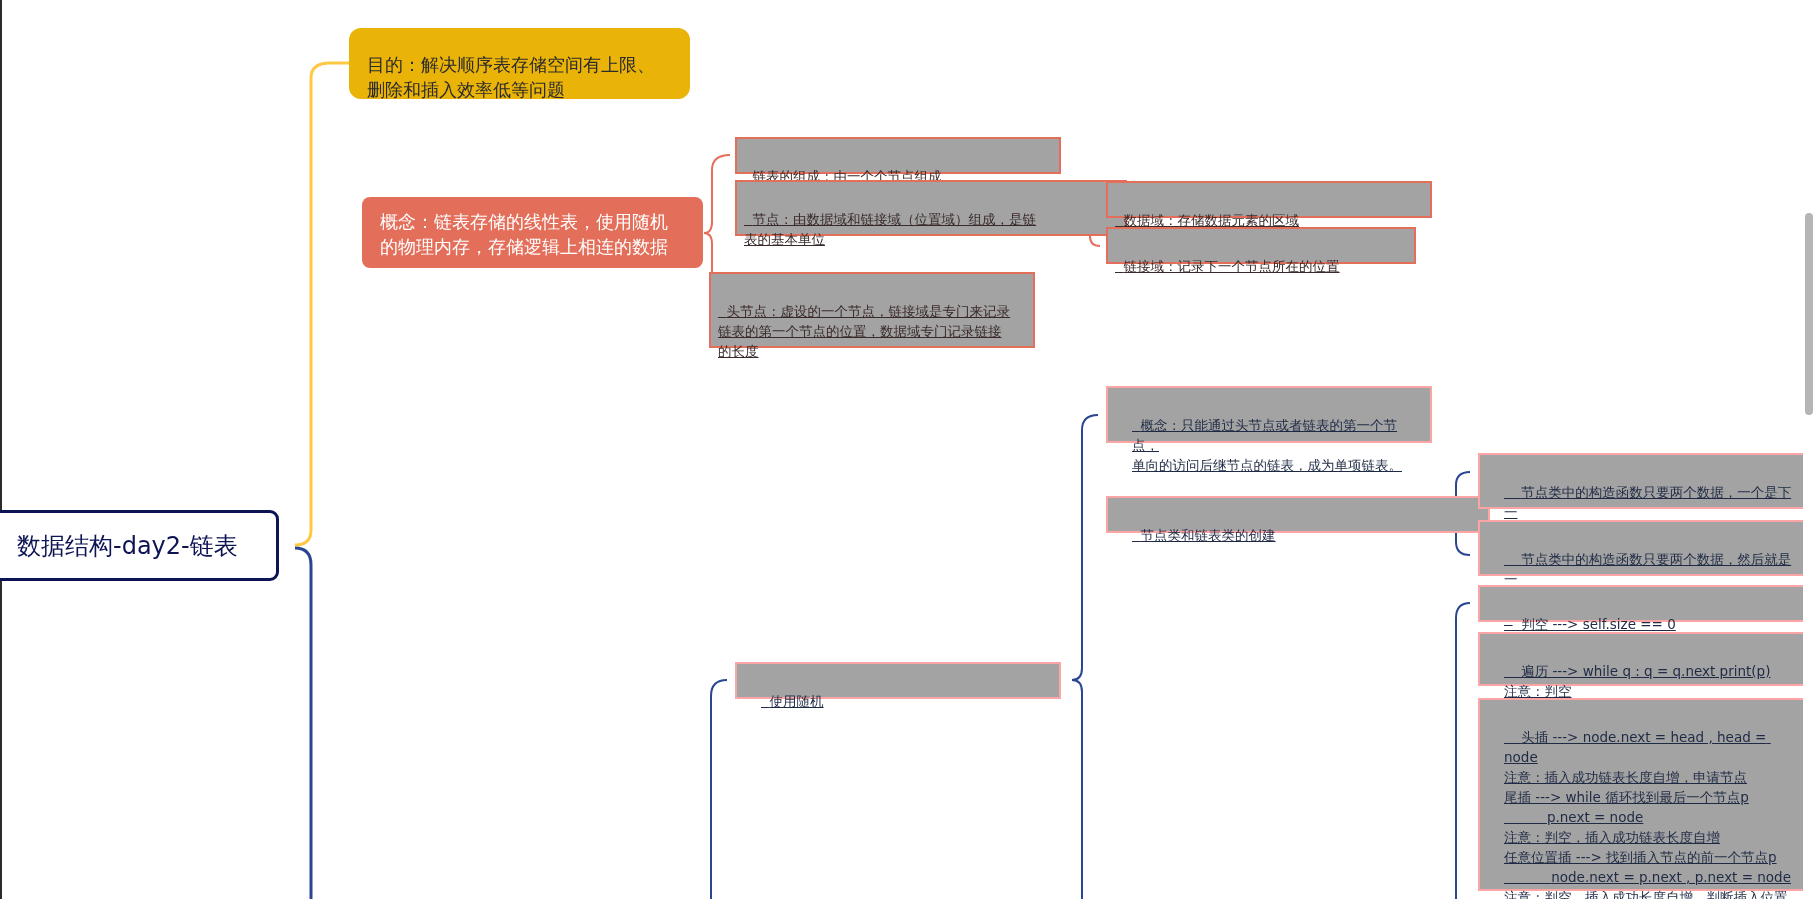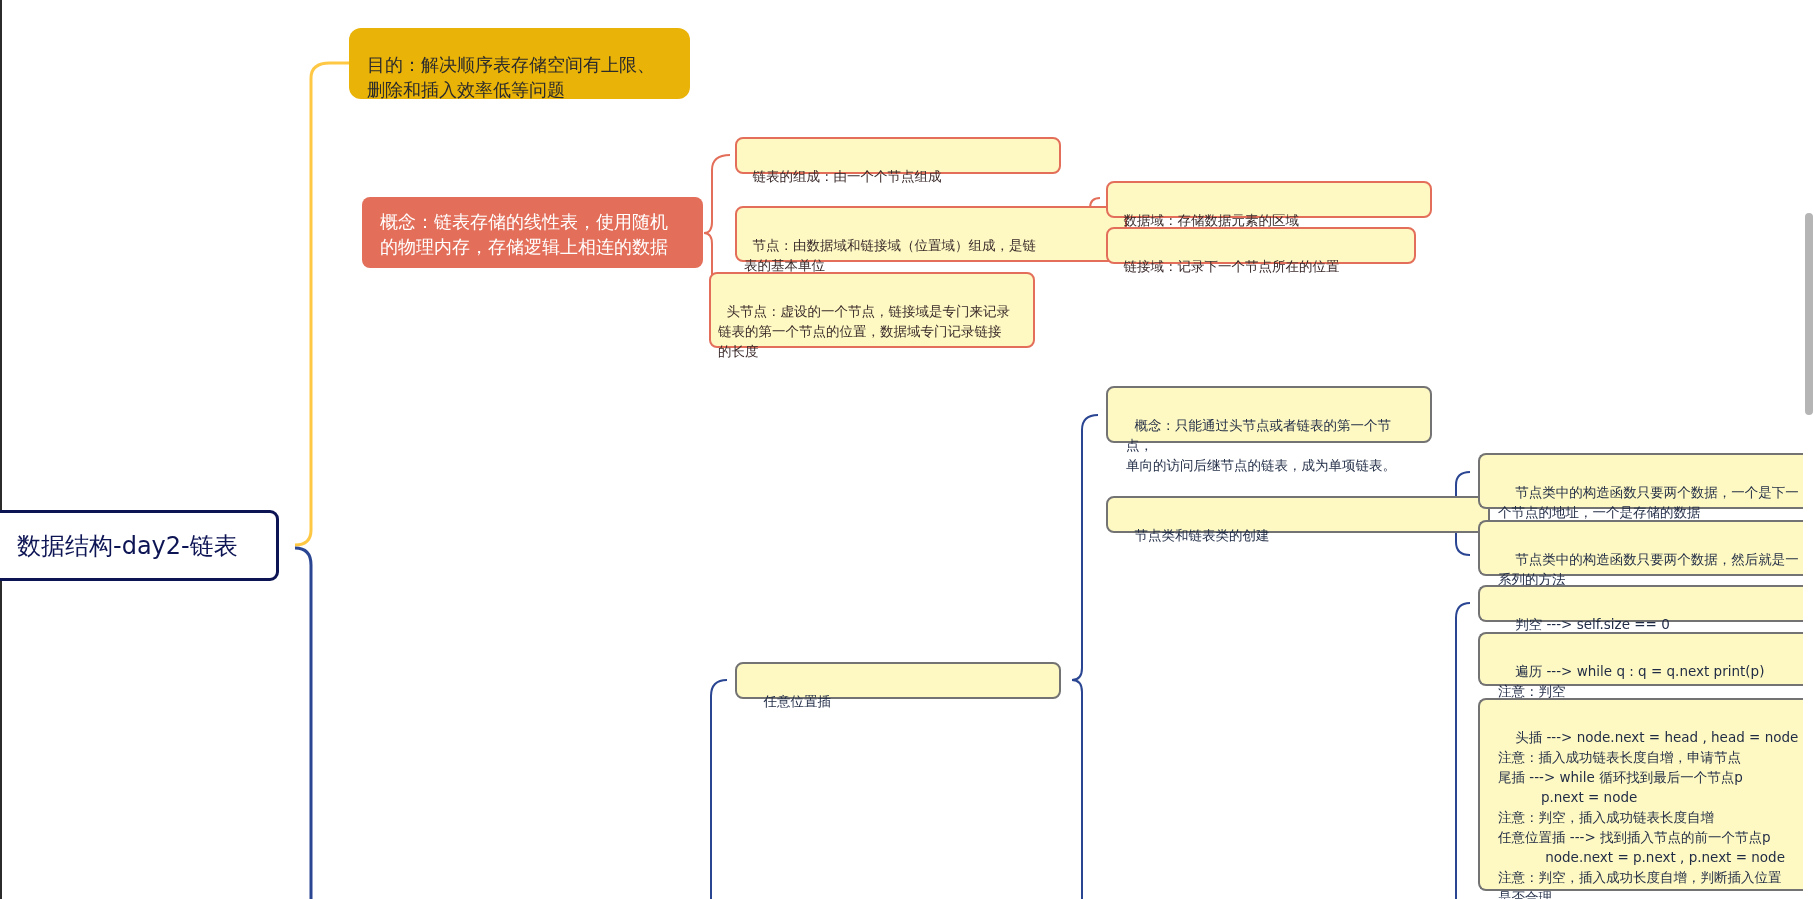--- a/index.html
+++ b/index.html
@@ -1,23 +1,23 @@
 <!DOCTYPE html>
 <html><head>
 <meta charset="utf-8">
 <style>
   html,body{margin:0;padding:0;}
   body{width:1814px;height:899px;position:relative;overflow:hidden;background:#ffffff;
        font-family:"DejaVu Sans","Liberation Sans",sans-serif;}
   .left-strip{position:absolute;left:0;top:0;width:2px;height:899px;background:#2b2b2b;}
   svg.lines{position:absolute;left:0;top:0;width:1814px;height:899px;}
-  .node{position:absolute;box-sizing:border-box;border-radius:8px;
-        font-size:13.5px;line-height:20px;color:#1f2a44;background:#fef9c3;white-space:pre-wrap;}
+  .node{position:absolute;box-sizing:border-box;border-radius:0;
+        font-size:13.5px;line-height:20px;color:#1f2a44;background:#a3a3a3;white-space:pre-wrap;text-decoration:underline;}
   .node.red-outline{border:2px solid #e36f5a;padding:7px 7px;color:#3a2a2a;}
-  .node.blue-outline{border:2px solid #737373;padding:7px 18px;color:#1f2a44;}
+  .node.blue-outline{border:2px solid #fca5a5;padding:7px 24px;color:#1f2a44;}
   .node.clipped{border-right:none;border-top-right-radius:0;border-bottom-right-radius:0;}
   .root{position:absolute;left:-8px;top:510px;width:287px;height:71px;box-sizing:border-box;
         border:3px solid #0d1454;border-radius:9px;background:#fff;color:#0d1454;
         font-size:24px;display:flex;align-items:center;padding-left:22px;}
   .root b{font-weight:normal;}
   .main-yellow{position:absolute;left:349px;top:28px;width:341px;height:71px;box-sizing:border-box;
         background:#eab308;border-radius:12px;padding:24px 18px;font-size:18px;line-height:25px;color:#2b2b2b;}
   .main-red{position:absolute;left:349px;top:197px;width:341px;height:71px;box-sizing:border-box;
         background:#e36f5a;border-radius:8px;padding:12px 18px;font-size:18px;line-height:25px;color:#ffffff;margin-left:13px;}
   .scroll-thumb{position:absolute;left:1805px;top:213px;width:8px;height:202px;background:#b5b5b5;border-radius:4px;}
@@ -60,39 +60,39 @@
 </div>
 
 <div class="main-red">
   <span style="white-space:pre-wrap">概念：链表存储的线性表，使用随机
 的物理内存，存储逻辑上相连的数据</span>
 </div>
 
 <div class="node red-outline" style="left:735px;top:137px;width:326px;height:37px;">
   <span>链表的组成：由一个个节点组成</span>
 </div>
-<div class="node red-outline" style="left:735px;top:206px;width:392px;height:56px;">
+<div class="node red-outline" style="left:735px;top:180px;width:392px;height:56px;">
   <span>节点：由数据域和链接域（位置域）组成，是链
 表的基本单位</span>
 </div>
 <div class="node red-outline" style="left:709px;top:272px;width:326px;height:76px;">
   <span>头节点：虚设的一个节点，链接域是专门来记录
 链表的第一个节点的位置，数据域专门记录链接
 的长度</span>
 </div>
 
 <div class="node red-outline" style="left:1106px;top:181px;width:326px;height:37px;">
   <span>数据域：存储数据元素的区域</span>
 </div>
 <div class="node red-outline" style="left:1106px;top:227px;width:310px;height:37px;">
   <span>链接域：记录下一个节点所在的位置</span>
 </div>
 
 <div class="node blue-outline" style="left:735px;top:662px;width:326px;height:37px;">
-  <span>任意位置插</span>
+  <span>使用随机</span>
 </div>
 
 <div class="node blue-outline" style="left:1106px;top:386px;width:326px;height:57px;">
   <span>概念：只能通过头节点或者链表的第一个节点，
 单向的访问后继节点的链表，成为单项链表。</span>
 </div>
 <div class="node blue-outline" style="left:1106px;top:496px;width:384px;height:37px;">
   <span>节点类和链表类的创建</span>
 </div>
 

